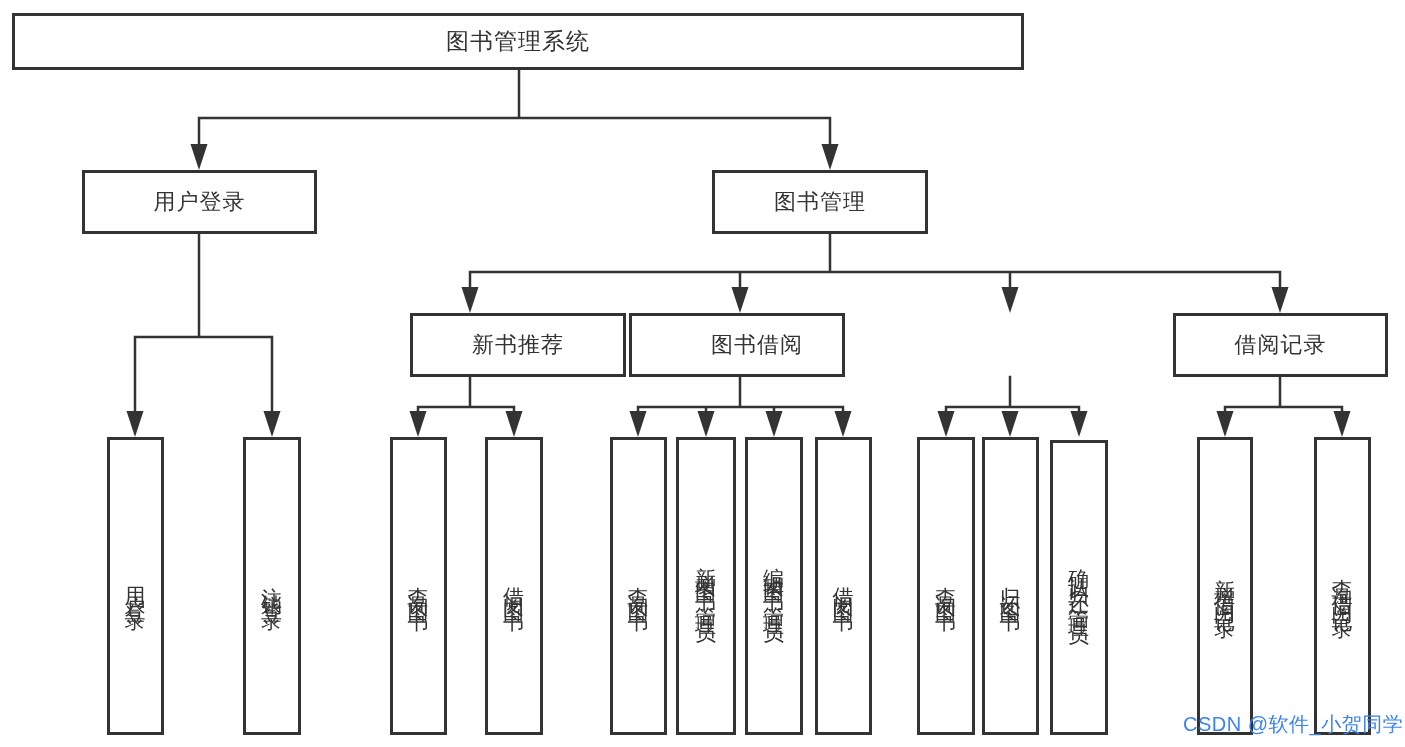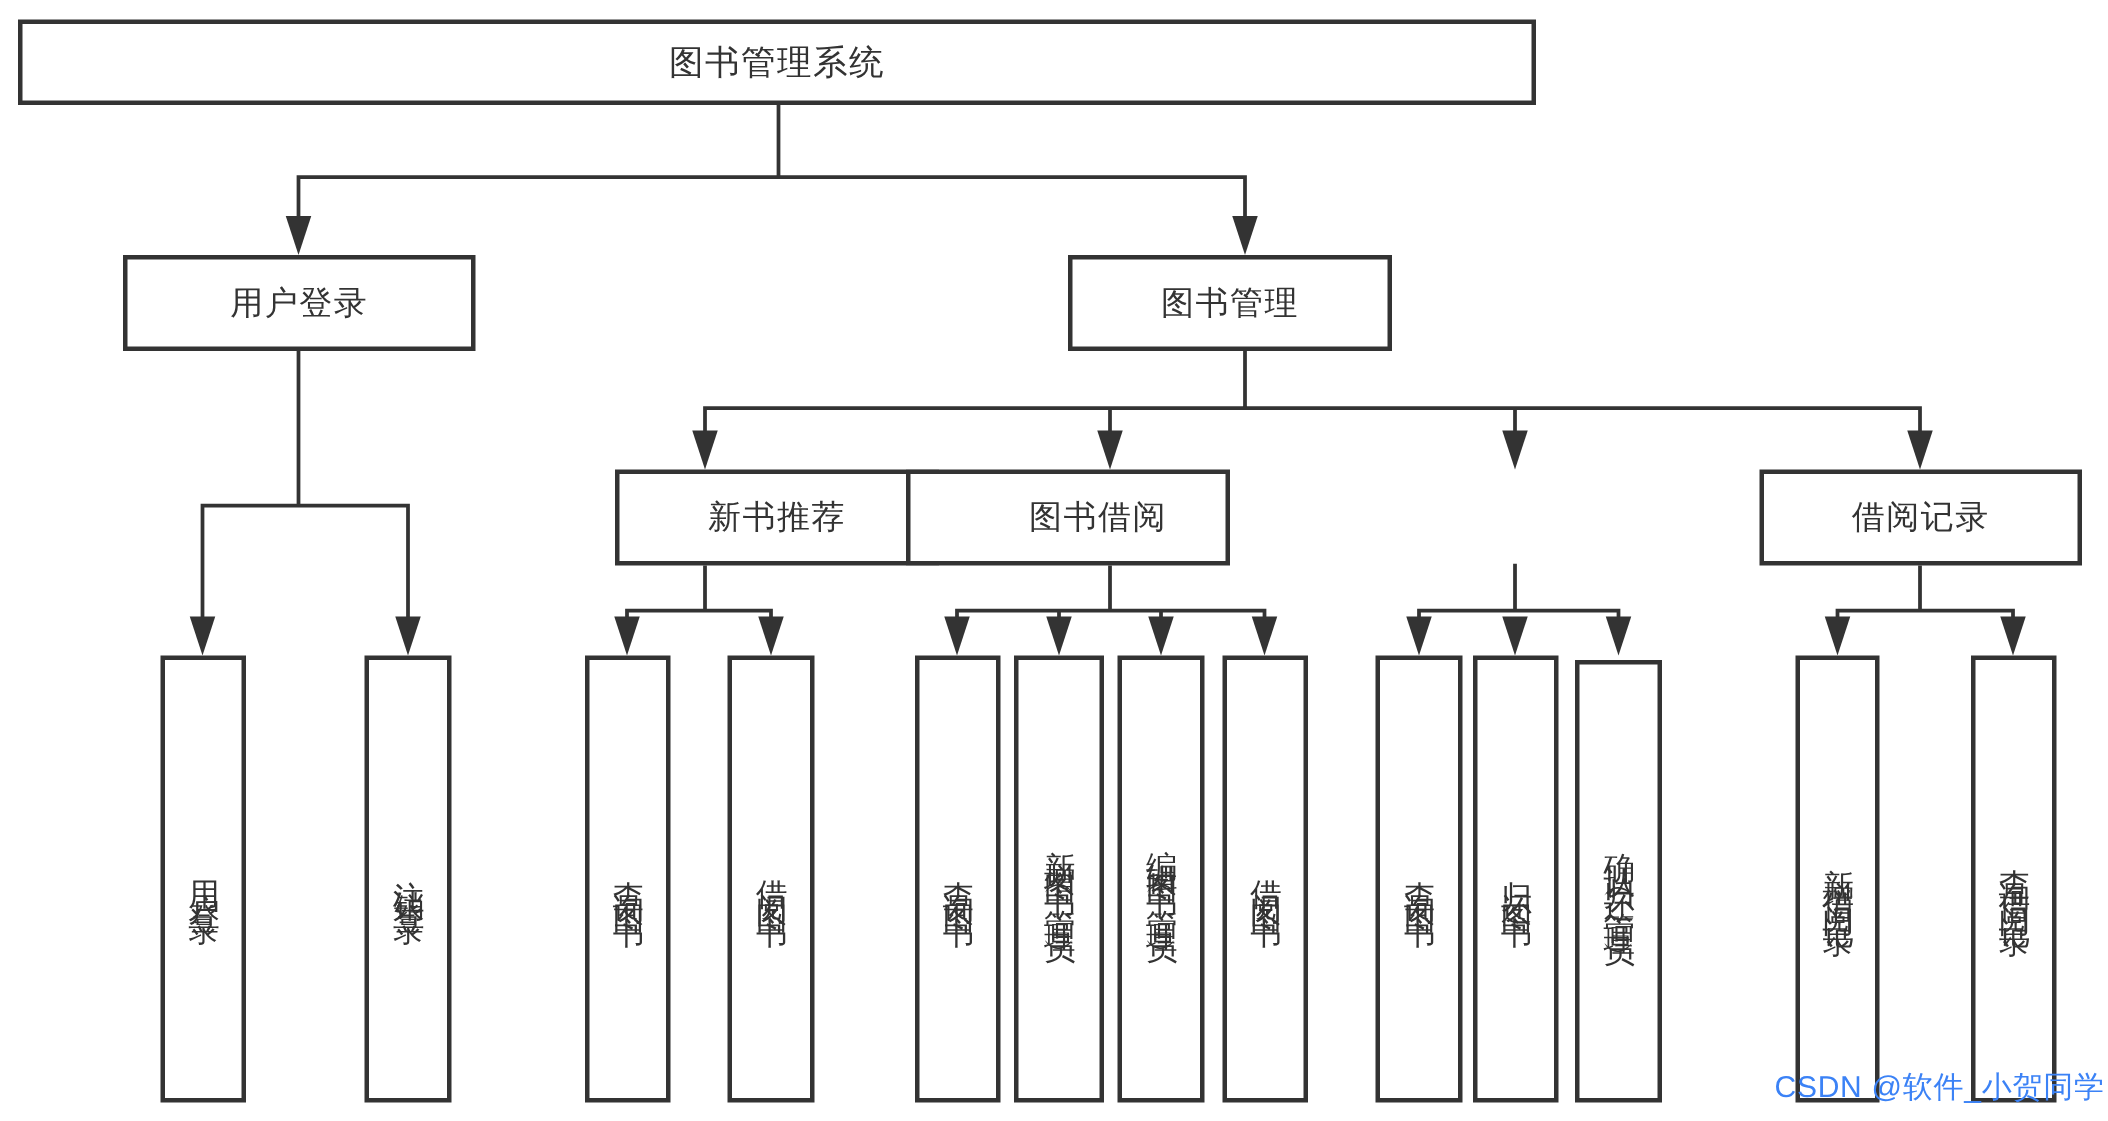--- a/index.html
+++ b/index.html
@@ -102,21 +102,21 @@
       <polygon points="1333.5,411 1350.5,411 1342,437"></polygon>
     </g>
   </svg>
 
   <div class="node h root" style="left:12px; top:13px; width:1012px; height:57px;">图书管理系统</div>
 
   <div class="node h" style="left:82px; top:170px; width:235px;">用户登录</div>
   <div class="node h" style="left:712px; top:170px; width:216px;">图书管理</div>
 
   <div class="node h" style="left:362px; top:313px; width:216px;margin-left:48px;">新书推荐</div>
-  <div class="node h" style="left:604px; top:313px; width:216px;padding-left:40px;">图书借阅</div>
+  <div class="node h" style="left:629px; top:313px; width:216px;padding-left:40px;">图书借阅</div>
   <div class="node h" style="left:1173px; top:313px; width:215px;">借阅记录</div>
 
   <div class="node v" style="left:107px; top:437px; width:57px;">
     <span class="vtext">用户登录</span>
   </div>
   <div class="node v" style="left:243px; top:437px; width:58px;">
     <span class="vtext">注销登录</span>
   </div>
 
   <div class="node v" style="left:390px; top:437px; width:57px;">

